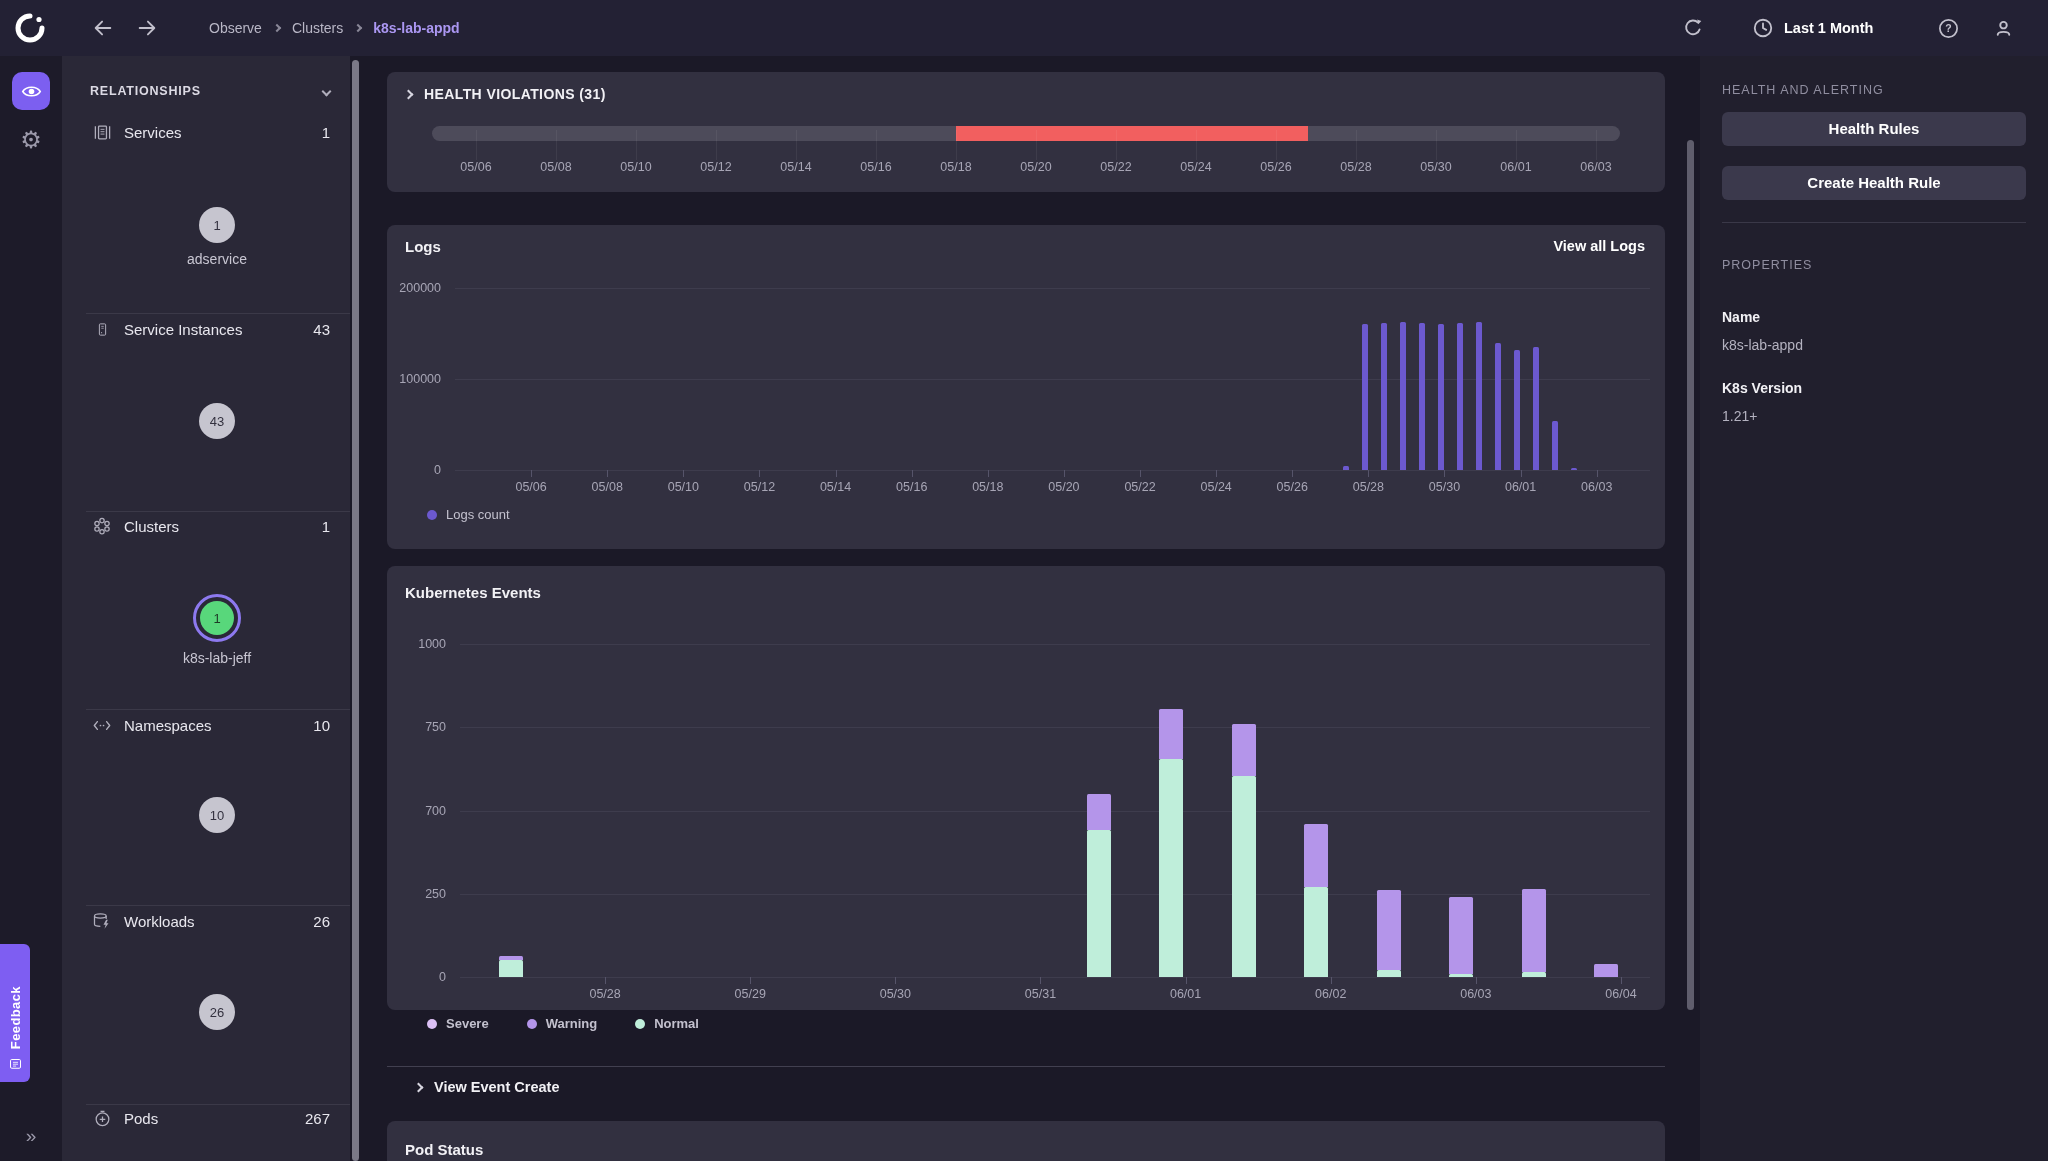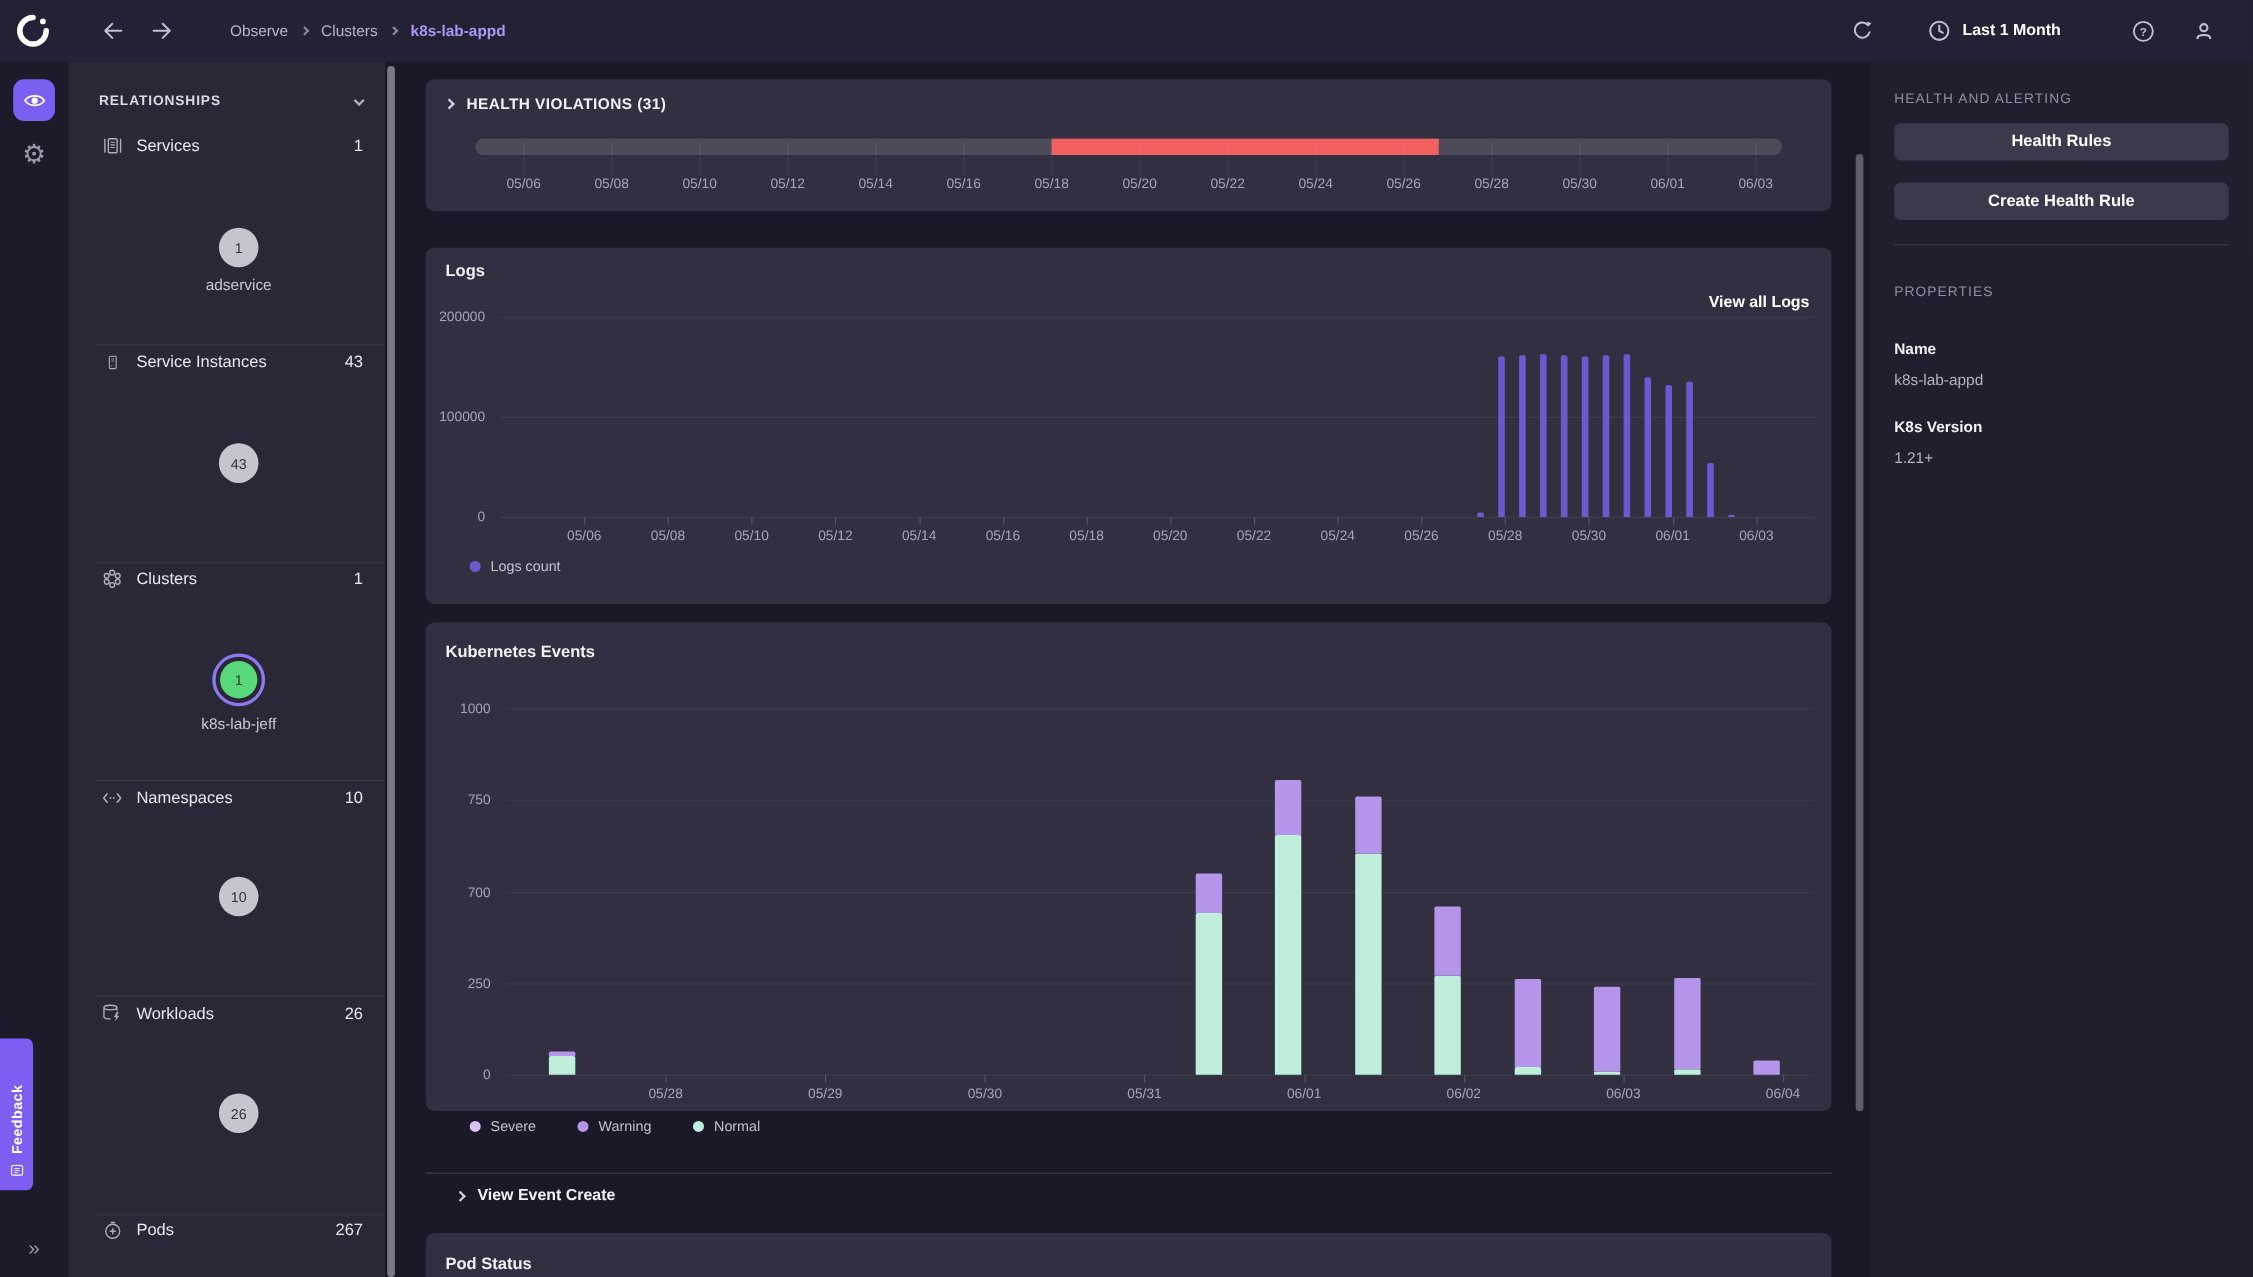--- a/index.html
+++ b/index.html
@@ -51,42 +51,42 @@
   
   .panel { position:absolute; left:387px; width:1278px; background:#323040; border-radius:8px;text-align:right; }
   .pv { top:72px; height:120px; }
   .pl { top:225px; height:324px; }
   .pe { top:566px; height:444px; }
   .pp { top:1121px; height:60px; }
   .panel-head { position:absolute; left:18px; top:14px; display:flex; align-items:center; gap:12px; cursor:pointer; }
   .panel-head .chev { color:#d7d5e0; }
   .caps-title { font-size:14px; font-weight:bold; letter-spacing:.4px; color:#f2f1f5; }
   .panel-title { position:absolute; left:18px; top:13px; font-size:15px; font-weight:bold; color:#f2f1f5; }
-  .view-all { position:absolute; right:20px; top:13px; font-size:14.5px; font-weight:bold; color:#fff; cursor:pointer;margin-top:29px; }
+  .view-all { position:absolute; right:20px; top:13px; font-size:14.5px; font-weight:bold; color:#fff; cursor:pointer; }
 
   
   .timeline-wrap { position:absolute; left:45px; right:45px; top:54px; height:60px; }
   .tl-track { position:absolute; left:0; right:0; top:0; height:15px; border-radius:8px; overflow:hidden; }
   .tl-seg { position:absolute; top:0; height:100%; }
   .tl-tick { position:absolute; top:4px; width:1px; height:30px; background:rgba(255,255,255,0.06); }
   .tl-label { position:absolute; top:34px; transform:translateX(-50%); font-size:12.5px; color:#a7a5b5; white-space:nowrap; }
 
   
   .chart-plot { position:absolute; }
   .logs-plot { left:68px; top:63px; width:1195px; height:182px; }
   .events-plot { left:73px; top:78px; width:1190px; height:333px; }
   .gridline { position:absolute; left:0; right:0; height:1px; background:#3e3c4d; }
   .y-label { position:absolute; left:-14px; transform:translate(-100%,-50%); font-size:12.5px; color:#a7a5b5; }
   .x-tick { position:absolute; width:1px; height:7px; background:#56546a; }
   .x-label { position:absolute; transform:translateX(-50%); font-size:12.5px; color:#a7a5b5; white-space:nowrap; }
   .bar { position:absolute; border-radius:1.5px 1.5px 0 0; }
 
   .legend { position:absolute; display:flex; gap:38px; align-items:center; }
   .lg-logs { left:40px; top:282px; }
-  .lg-events { left:40px; top:450px; }
+  .lg-events { left:40px; top:450px;font-weight:bold; }
   .legend-item { display:flex; align-items:center; gap:9px; cursor:pointer; }
   .dot { width:10px; height:10px; border-radius:50%; }
   .legend-label { font-size:13px; color:#c3c1ce; }
 
   .events-div { position:absolute; left:0; right:0; top:500px; border-top:1px solid #424050; }
   .summary-row { position:absolute; left:28px; top:508px; height:26px; display:flex; align-items:center; gap:12px; cursor:pointer; }
   .summary-row .chev { color:#d7d5e0; }
   .summary-label { font-size:14.5px; font-weight:bold; color:#f2f1f5; }
 
   

